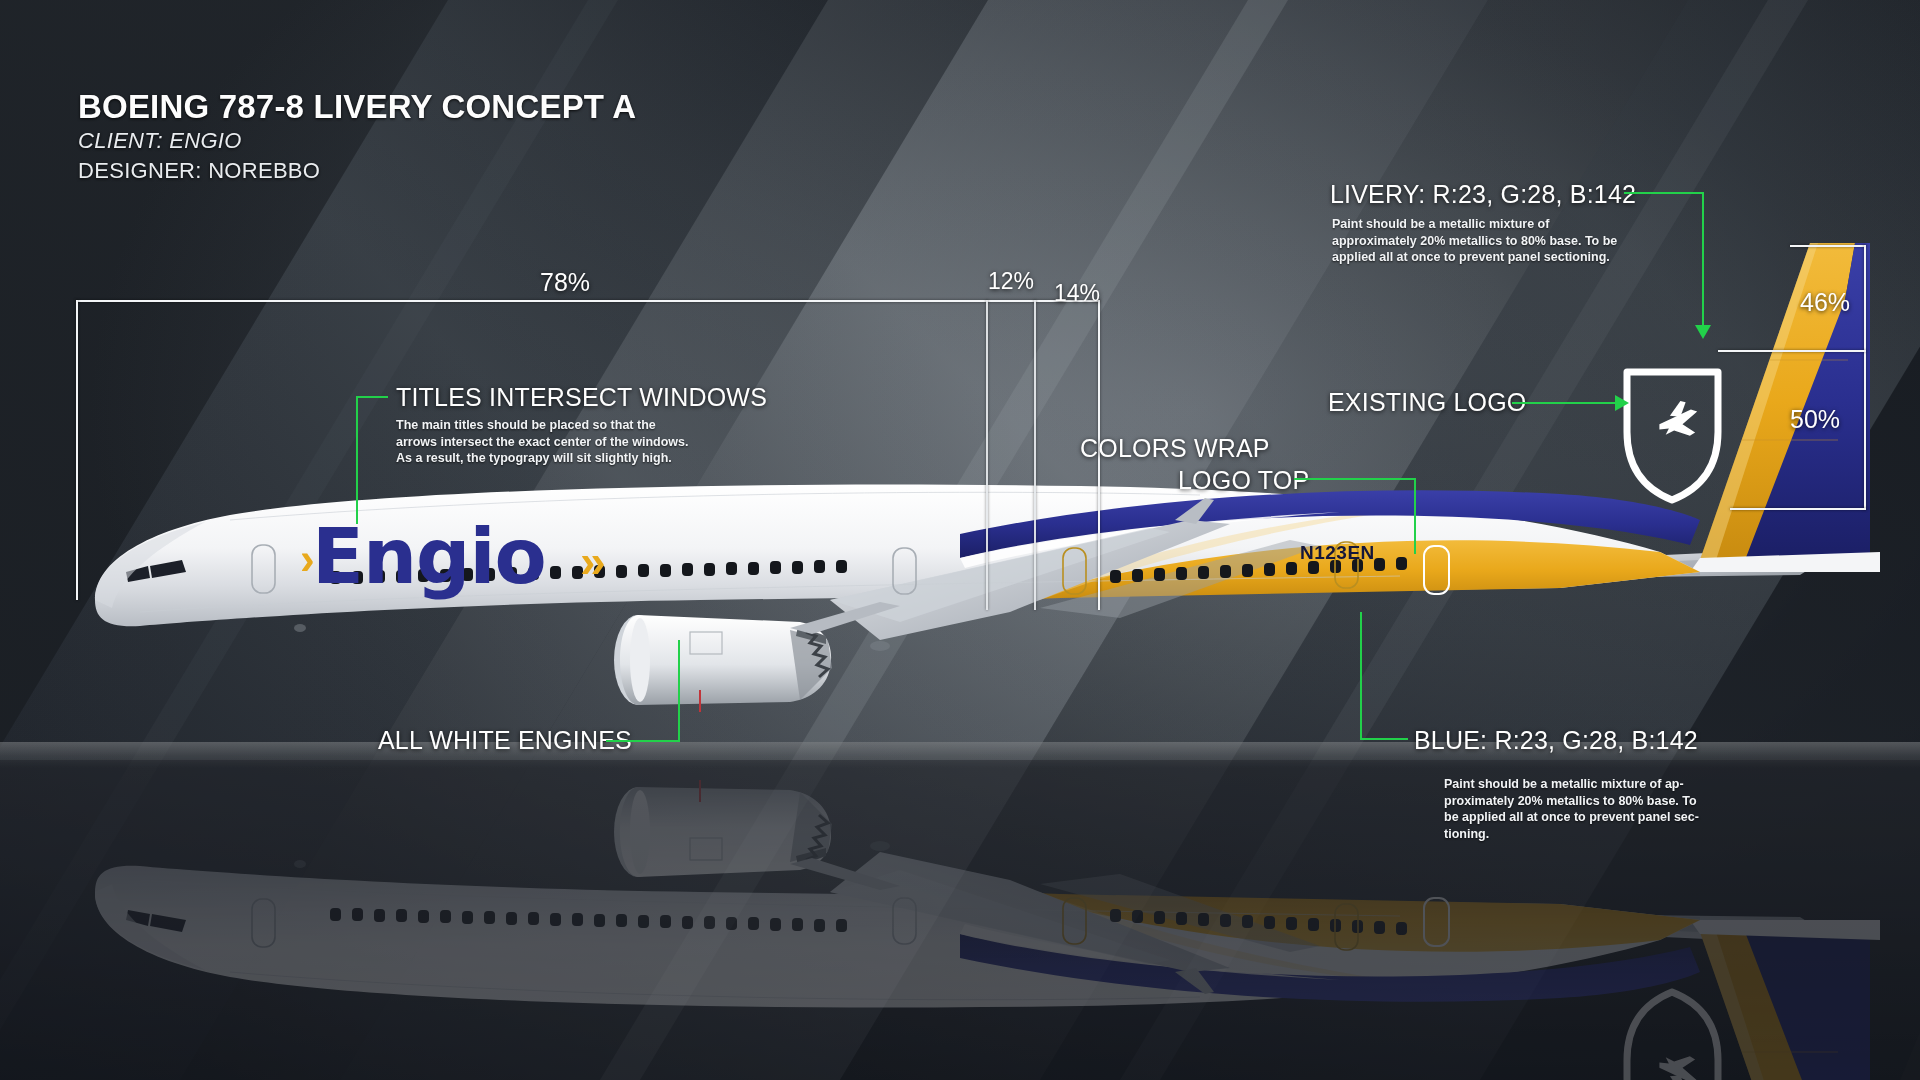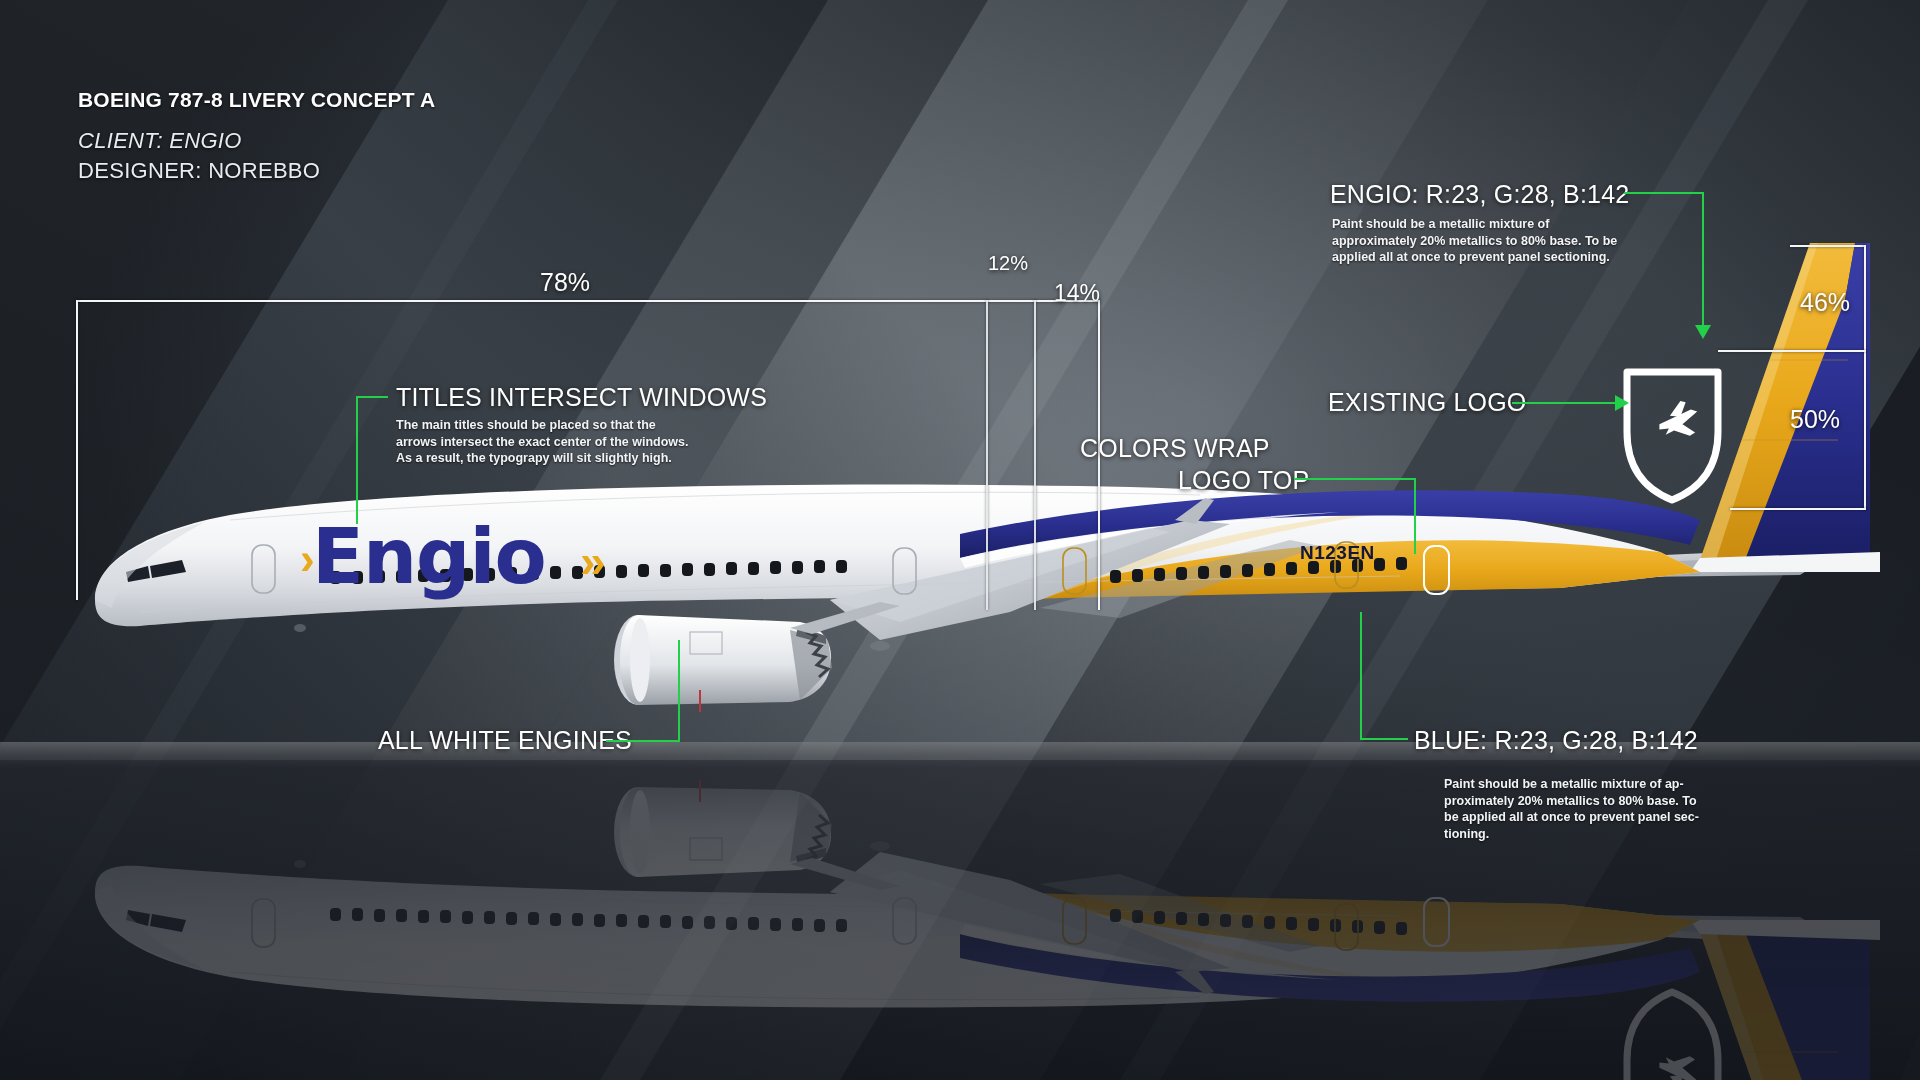--- a/index.html
+++ b/index.html
@@ -16,21 +16,21 @@
     position:absolute; inset:0;
     background:
       radial-gradient(ellipse 1100px 700px at 62% 38%, #6f757c 0%, #4a5055 34%, #2b3036 62%, #1a1e23 100%),
       linear-gradient(150deg,#0e1115 0%, #22272d 45%, #13161a 100%);
   }
   .bg-svg { position:absolute; inset:0; }
 
   
   .hdr-title {
     position:absolute; left:78px; top:88px;
-    font-size:21px; font-weight:bold; color:#fdfdfd; letter-spacing:.2px;
+    font-size:33px; font-weight:bold; color:#fdfdfd; letter-spacing:.2px;
     text-shadow:0 1px 3px rgba(0,0,0,.85);
   }
   .hdr-line {
     position:absolute; left:78px;
     font-size:22px; color:#e9ecef; letter-spacing:.3px;
     text-shadow:0 1px 3px rgba(0,0,0,.8);
   }
   #clientLine { top:128px;font-style:italic; }
   #designerLine { top:158px; }
 
@@ -278,37 +278,37 @@
   <div class="chev" style="left:580px; top:534px; font-size:46px; letter-spacing:-4px;">»</div>
   <div class="reg-text" style="left:1300px; top:542px;">N123EN</div>
 
   <div class="rule h" style="left:76px; top:300px; width:1024px;"></div>
   <div class="rule v" style="left:76px; top:300px; height:300px;"></div>
   <div class="rule v thin" style="left:986px; top:300px; height:310px;"></div>
   <div class="rule v thin" style="left:1034px; top:300px; height:310px;"></div>
   <div class="rule v" style="left:1098px; top:300px; height:310px;"></div>
 
   <div class="pct" style="left:540px; top:268px;">78%</div>
-  <div class="pct" style="left:988px; top:252px; font-size:20px;">12%</div>
+  <div class="pct" style="left:988px; top:268px; font-size:23px;">12%</div>
   <div class="pct" style="left:1054px; top:280px; font-size:23px;">14%</div>
 
   <div class="rule h" style="left:1790px; top:245px; width:76px;"></div>
   <div class="rule v" style="left:1864px; top:245px; height:265px;"></div>
   <div class="rule h" style="left:1718px; top:350px; width:148px;"></div>
   <div class="rule h" style="left:1730px; top:508px; width:136px;"></div>
 
   <div class="pct" style="left:1800px; top:288px;">46%</div>
   <div class="pct" style="left:1790px; top:405px;">50%</div>
 
   <div class="callout-title" style="left:396px; top:383px;">TITLES INTERSECT WINDOWS</div>
   <div class="callout-body" style="left:396px; top:417px; width:300px;">The main titles should be placed so that the arrows intersect the exact center of the windows. As a result, the typograpy will sit slightly high.</div>
   <div class="leader h" style="left:356px; top:396px; width:32px;"></div>
   <div class="leader v" style="left:356px; top:396px; height:128px;"></div>
 
-  <div class="callout-title" style="left:1330px; top:180px;">ENGIO: R:23, G:28, B:142</div>
+  <div class="callout-title" style="left:1330px; top:180px;">LIVERY: R:23, G:28, B:142</div>
   <div class="callout-body" style="left:1332px; top:216px; width:288px;">Paint should be a metallic mixture of approximately 20% metallics to 80% base. To be applied all at once to prevent panel sectioning.</div>
   <div class="leader h" style="left:1624px; top:192px; width:80px;"></div>
   <div class="leader v" style="left:1702px; top:192px; height:140px;"></div>
   <svg style="position:absolute; left:1694px; top:322px;" width="18" height="18">
     <polygon points="9,17 1,3 17,3" fill="#22d14a"></polygon>
   </svg>
 
   <div class="callout-title" style="left:1414px; top:726px;">BLUE: R:23, G:28, B:142</div>
   <div class="callout-body" style="left:1416px; top:776px; width:258px;margin-left:28px;">Paint should be a metallic mixture of ap-proximately 20% metallics to 80% base. To be applied all at once to prevent panel sec-tioning.</div>
   <div class="leader h" style="left:1360px; top:738px; width:48px;"></div>

